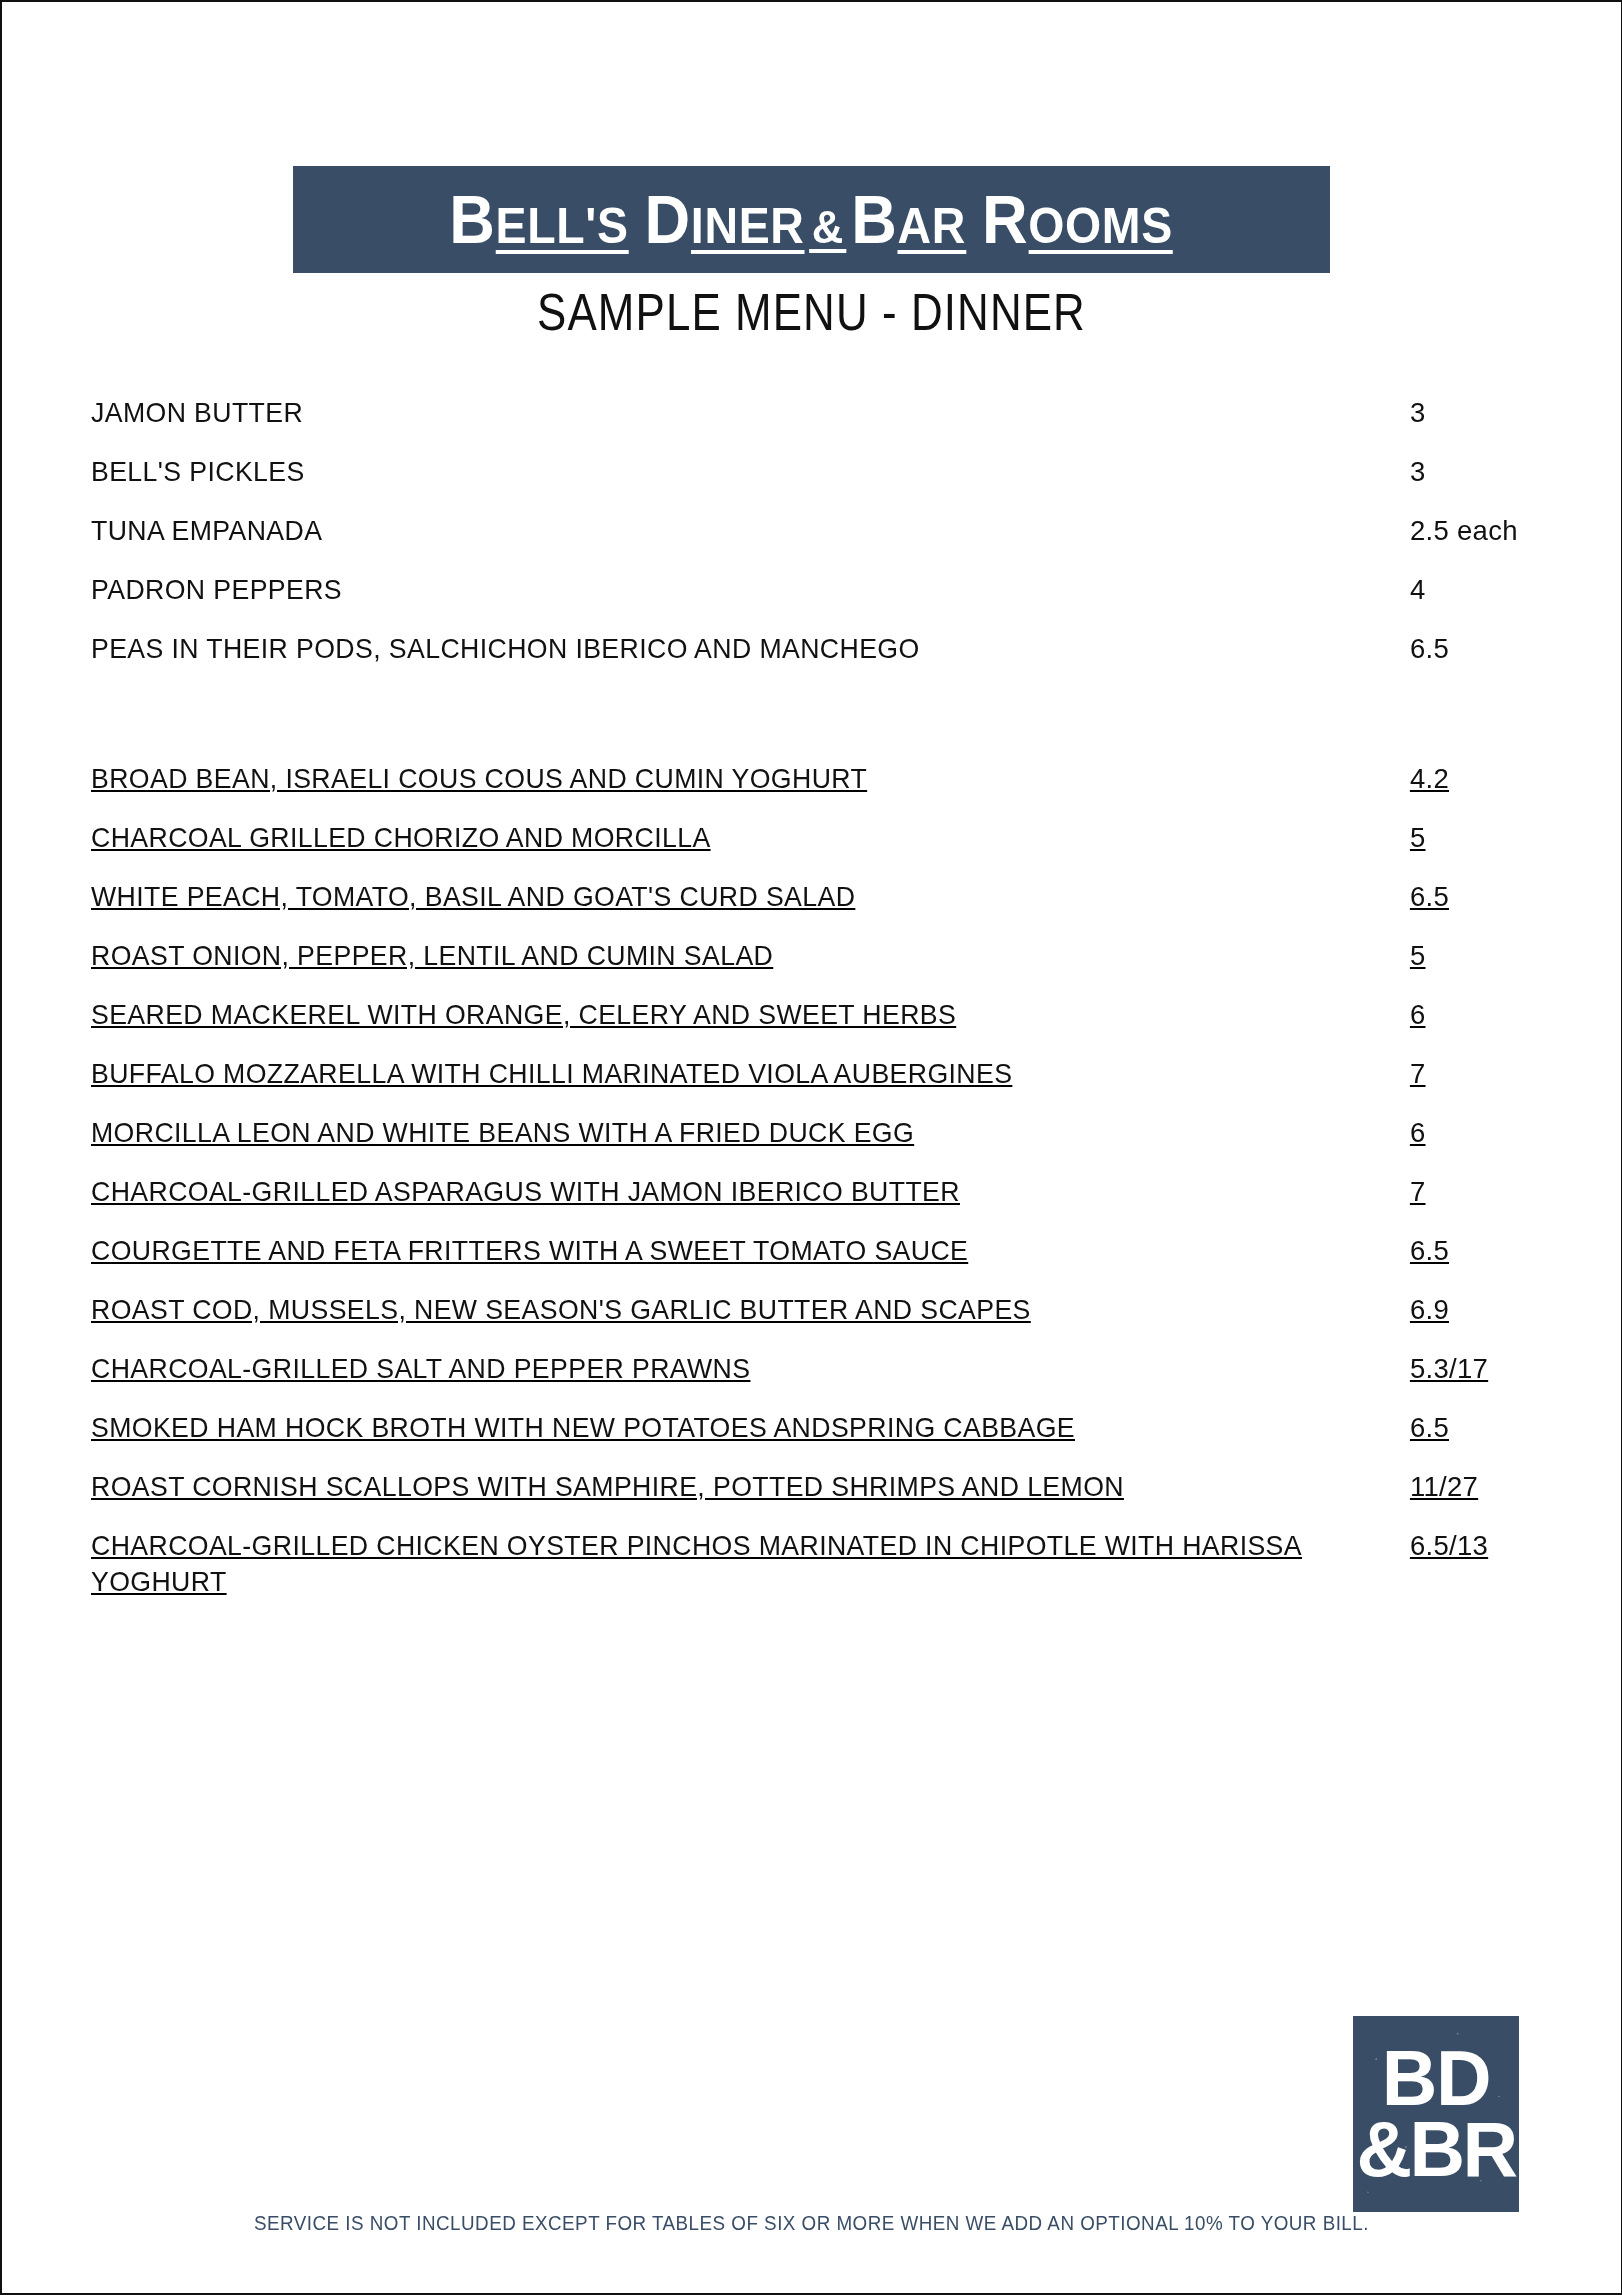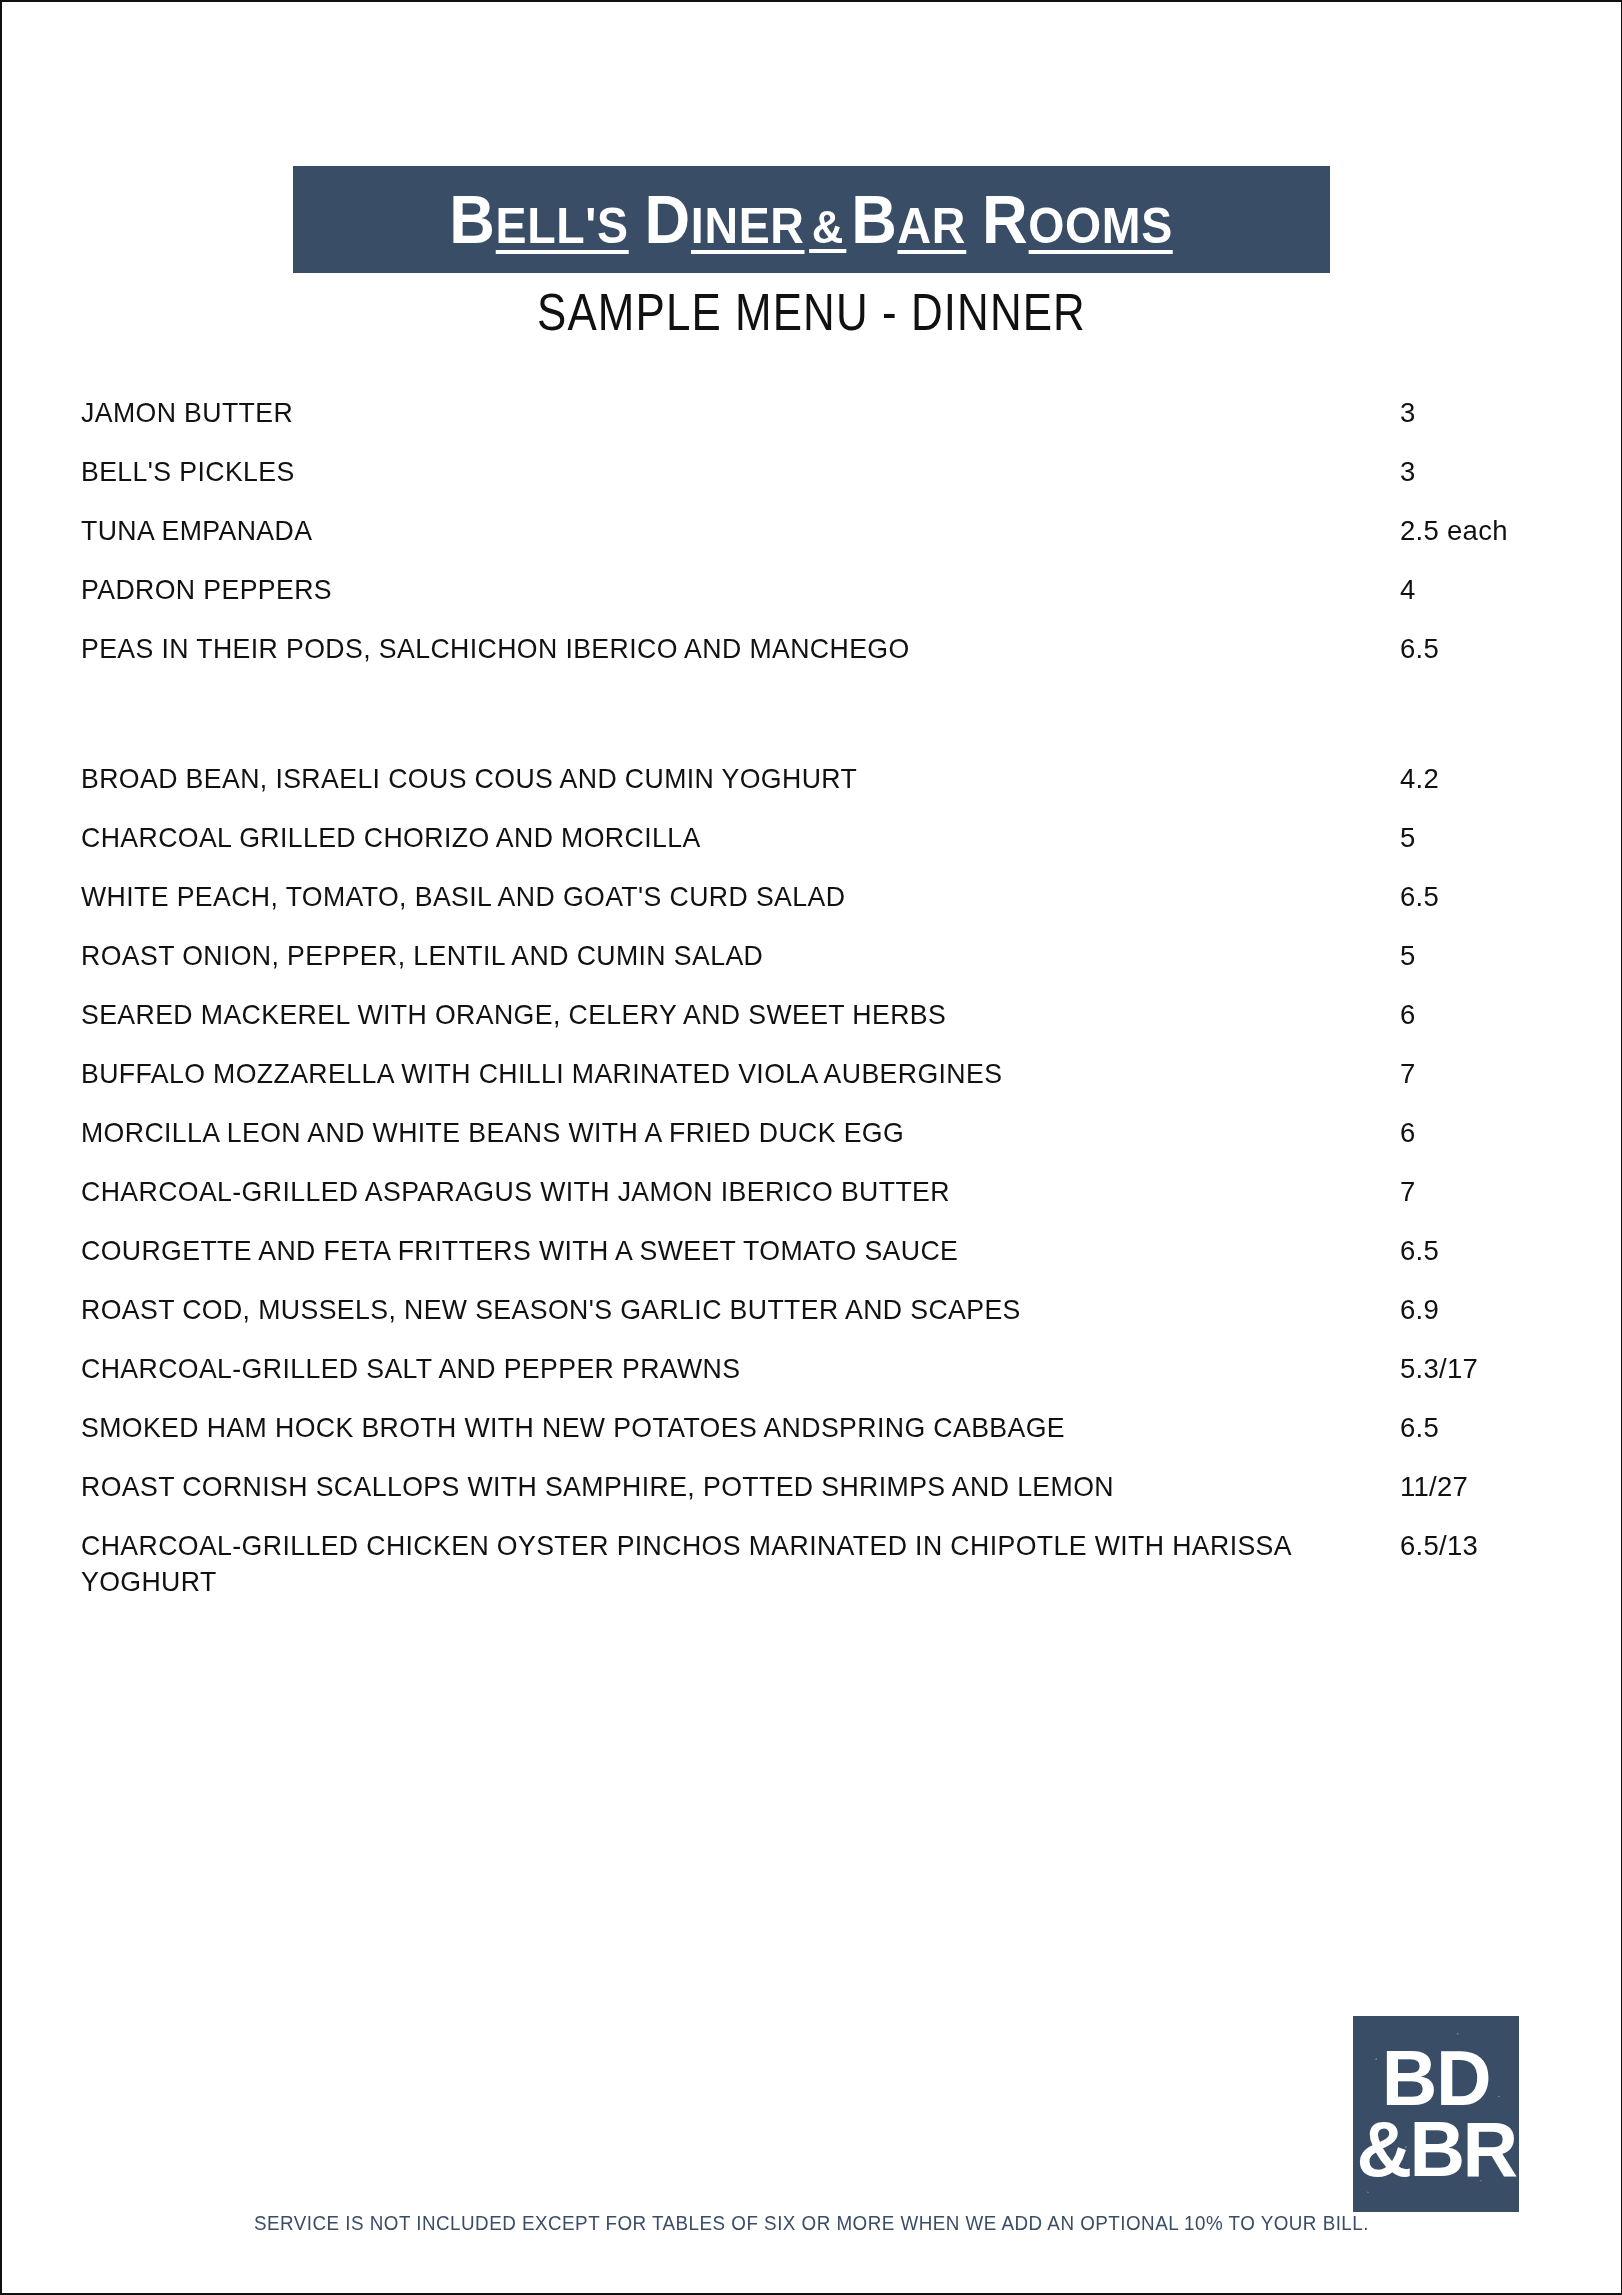--- a/index.html
+++ b/index.html
@@ -81,27 +81,27 @@
     letter-spacing: 1.3px;
     line-height: 1;
     transform: scaleX(0.86);
     transform-origin: center top;
     white-space: nowrap;
   }
 
   
   .menu-body {
     position: absolute;
-    left: 79px;
+    left: 89px;
     top: 393px;
     width: 1472px;
   }
 
   .section { display: block; }
-  .section + .section { margin-top: 71px; }
+  .section + .section { margin-top: 71px; text-decoration: underline; }
 
   .menu-row {
     position: relative;
     display: flex;
     align-items: flex-start;
     min-height: 59px;
   }
 
   .row-name {
     width: 1315px;

